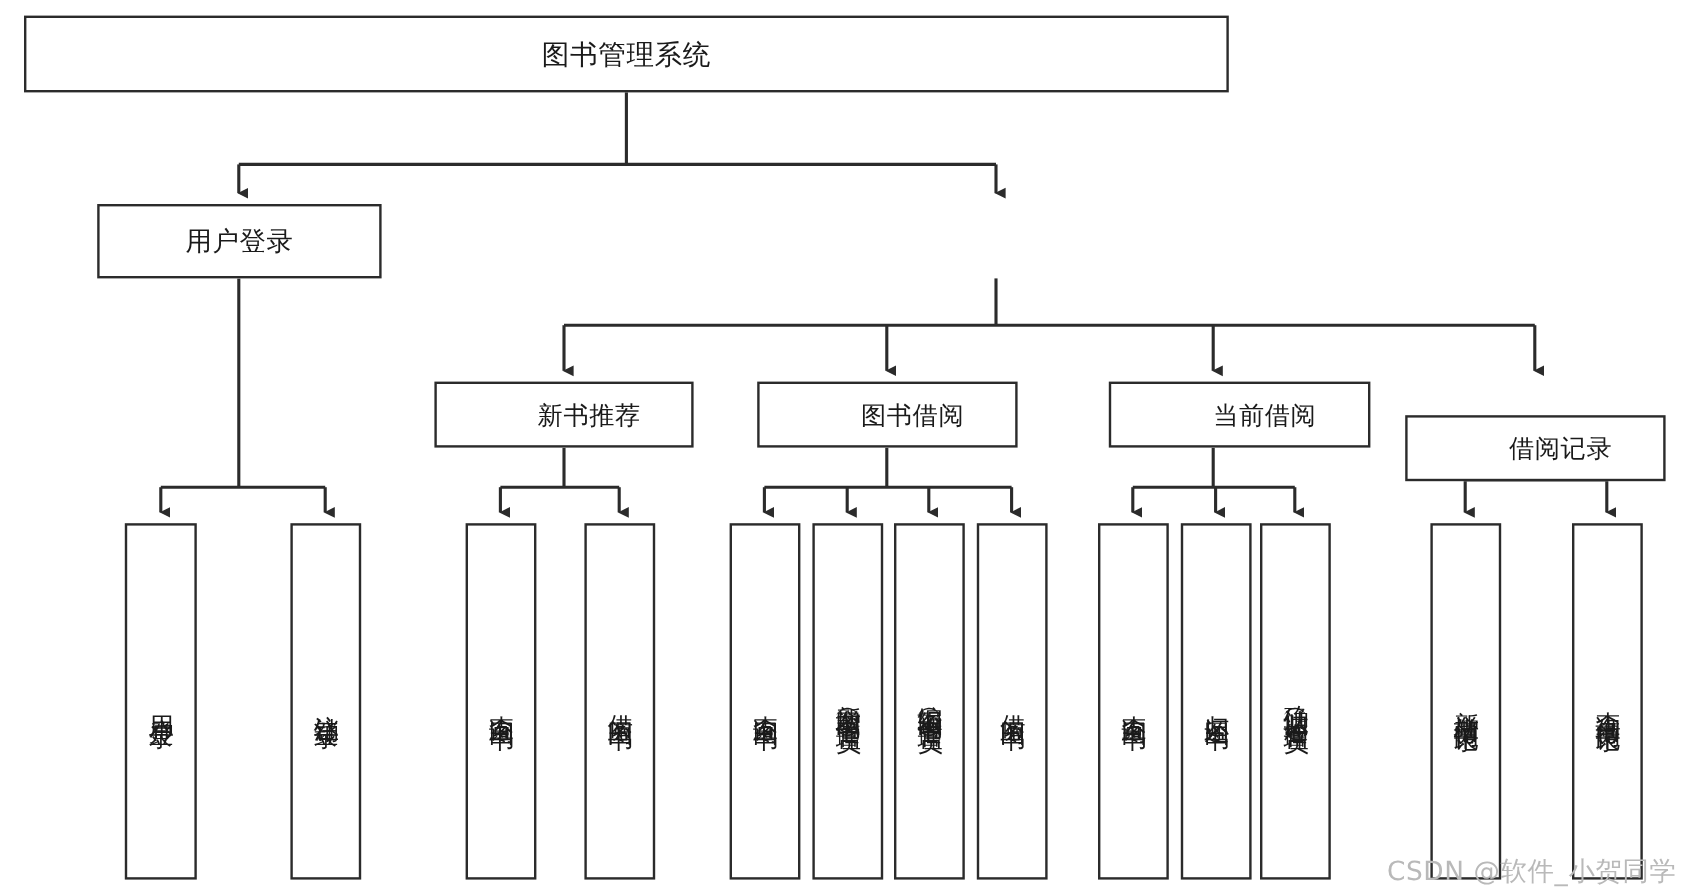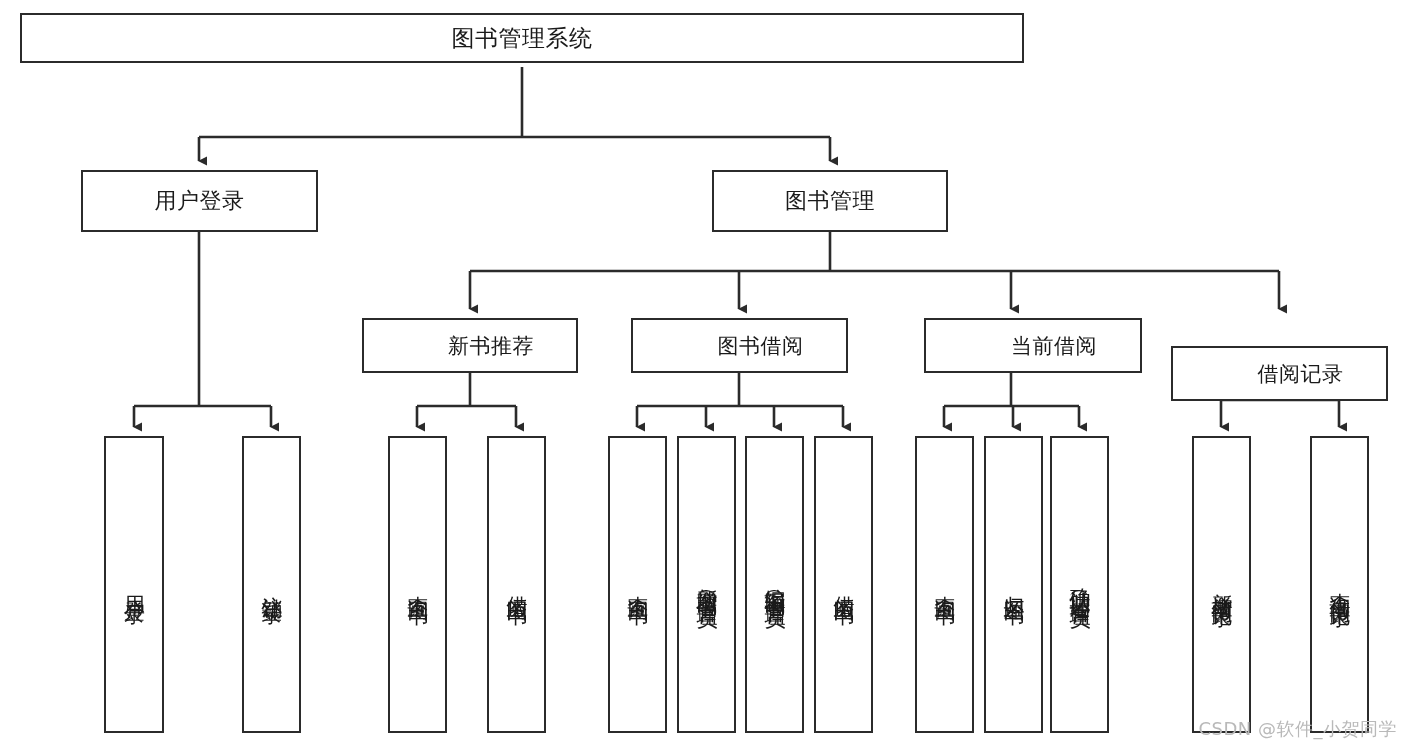--- a/index.html
+++ b/index.html
@@ -59,21 +59,21 @@
     writing-mode: vertical-rl;
     text-orientation: upright;
     white-space: nowrap;
     letter-spacing: 3px;
     line-height: 1;
   }
   #watermark {
     position: absolute;
     right: 8px;
     bottom: 6px;
-    font-size: 18px;
+    font-size: 22px;
     color: #b9b9b9;
     white-space: nowrap;
     letter-spacing: 0.5px;
   }
 </style>
 </head>
 <body>
 
 <div id="diagram-root">
 
@@ -120,29 +120,26 @@
       <path d="M 1013,406 L 1013,427" marker-end="url(#arrowhead)"></path>
       <path d="M 1079,406 L 1079,427" marker-end="url(#arrowhead)"></path>
 
       <path d="M 1279,373 L 1279,400"></path>
       <path d="M 1221,400 L 1339,400"></path>
       <path d="M 1221,400 L 1221,427" marker-end="url(#arrowhead)"></path>
       <path d="M 1339,400 L 1339,427" marker-end="url(#arrowhead)"></path>
     </g>
   </svg>
 
-  <div class="node level-0" style="left:20px; top:13px; width:1004px; height:50px;">
+  <div class="node level-0" style="left:20px; top:13px; width:1004px; height:64px;">
     <span class="node-label">图书管理系统</span>
   </div>
 
   <div class="node level-1" style="left:81px; top:170px; width:237px; height:62px;">
     <span class="node-label">用户登录</span>
-  </div>
-  <div class="node level-1" style="left:712px; top:170px; width:236px; height:62px;">
-    <span class="node-label">图书管理</span>
   </div>
 
   <div class="node level-2" style="left:362px; top:318px; width:216px; height:55px;">
     <span class="node-label">新书推荐</span>
   </div>
   <div class="node level-2" style="left:631px; top:318px; width:217px; height:55px;">
     <span class="node-label">图书借阅</span>
   </div>
   <div class="node level-2" style="left:902px; top:318px; width:218px; height:55px;margin-left:22px;">
     <span class="node-label">当前借阅</span>

